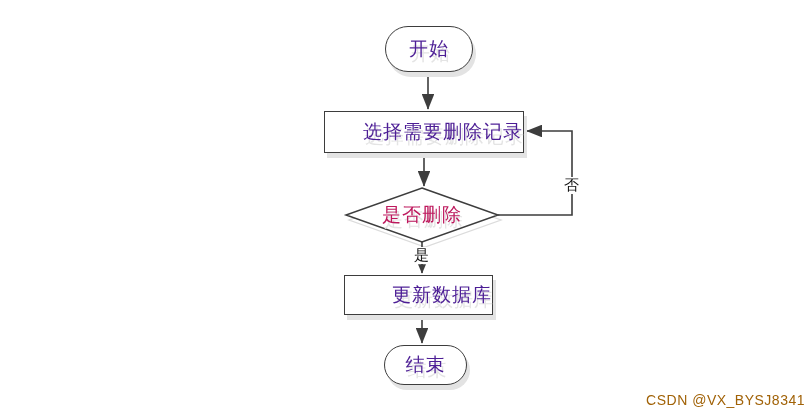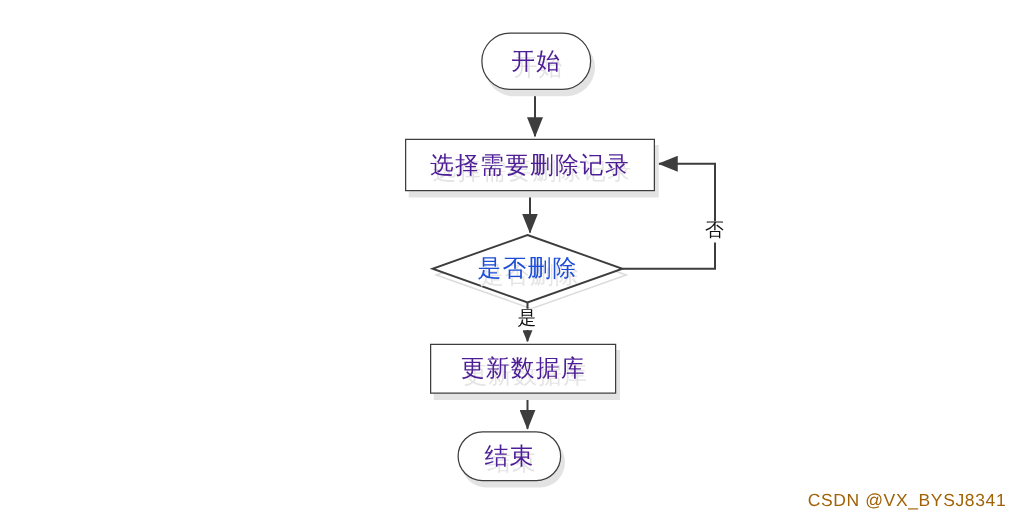--- a/index.html
+++ b/index.html
@@ -32,34 +32,34 @@
     justify-content: center;
     z-index: 2;
     color: #4c1d95;
     font-size: 19px;
     letter-spacing: 1px;
     text-shadow: 2px 5px 0 #e4e4e4;
     box-shadow: 3px 5px 0 #e3e3e3;
     white-space: nowrap;
   }
   .terminator { border-radius: 23px; }
-  .process { border-radius: 0; }
+  .process { border-radius: 0; justify-content: flex-end; }
   #node-start  { left: 385px; top: 26px;  width: 88px;  height: 46px; }
   #node-select { left: 324px; top: 111px; width: 200px; height: 42px; }
   #node-update { left: 344px; top: 275px; width: 149px; height: 40px; }
-  #node-end    { left: 366px; top: 345px; width: 83px;  height: 40px; }
+  #node-end    { left: 384px; top: 345px; width: 83px;  height: 40px; }
   #decision-label {
     position: absolute;
     left: 346px; top: 188px;
     width: 152px; height: 54px;
     display: flex;
     align-items: center;
     justify-content: center;
     z-index: 3;
-    color: #1d4ed8;
+    color: #be185d;
     font-size: 19px;
     letter-spacing: 1px;
     text-shadow: 2px 5px 0 #e4e4e4;
     white-space: nowrap;
   }
   .edge-label {
     position: absolute;
     z-index: 4;
     background: #ffffff;
     color: #111111;

